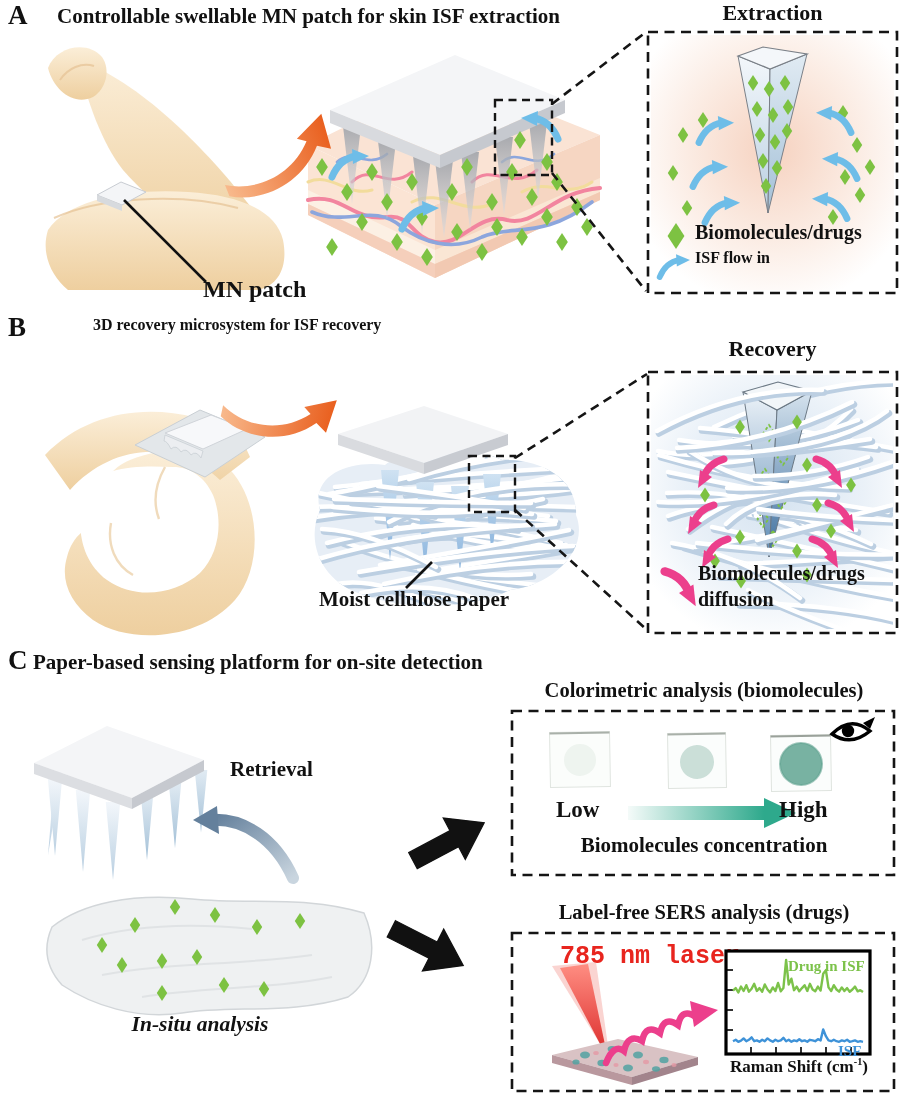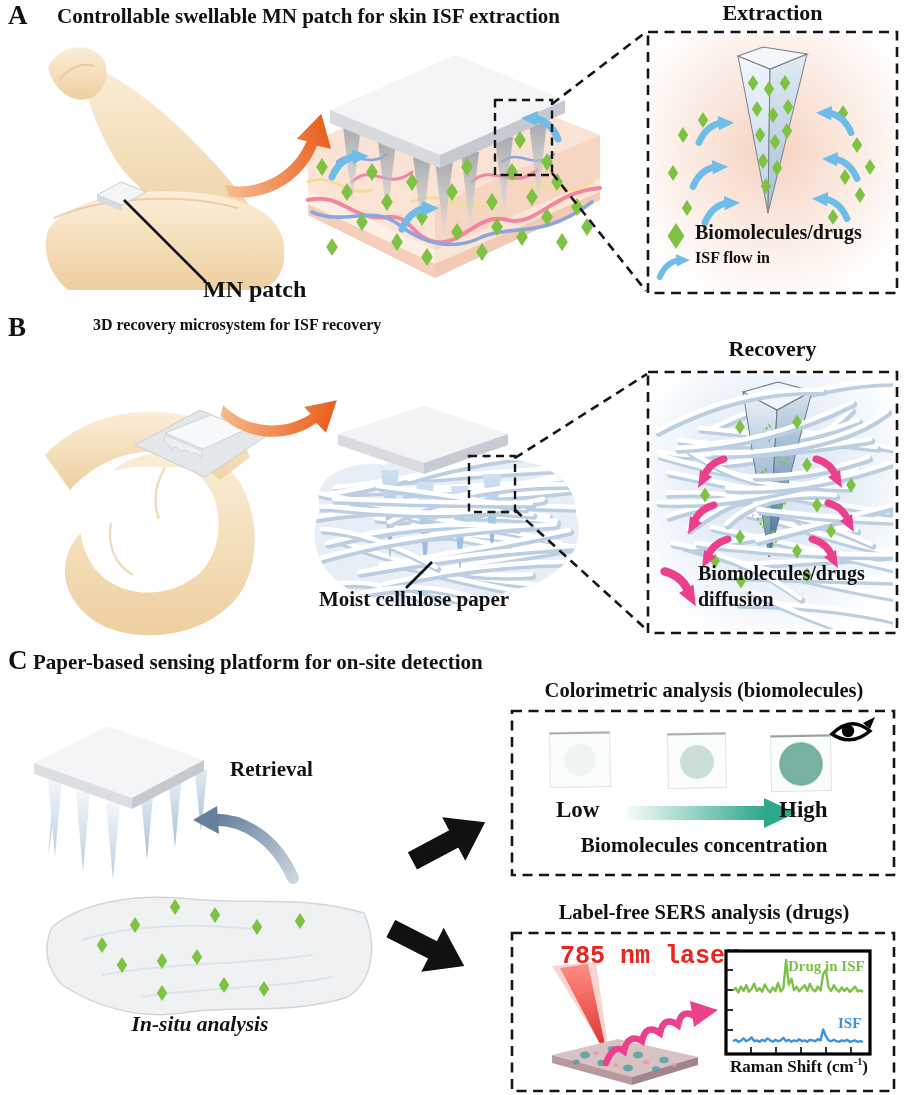--- a/index.html
+++ b/index.html
@@ -17,21 +17,21 @@
   .arr-pink{stroke:var(--c-pink);fill:var(--c-pink);}
   .arr-blk{stroke:#111;fill:#111;}
   .fill-green{fill:var(--c-green);}
   .dash{fill:none;stroke:#151515;stroke-width:2.6;stroke-dasharray:10 6.5;}
   .dash-sm{fill:none;stroke:#151515;stroke-width:2.4;stroke-dasharray:8 5.5;}
   .dash-ln{fill:none;stroke:#151515;stroke-width:2.6;stroke-dasharray:9 6;}
   .lbl-ln{fill:none;stroke:#111;stroke-width:2.6;}
   .vessel{fill:none;stroke-linecap:round;}
   .red{color:var(--c-laser-red);}
   .grn{color:var(--c-spectrum-green);}
-  .blu{color:var(--c-spectrum-blue);}
+  .blu{color:var(--c-spectrum-blue);margin-top:28px;}
   sup{font-size:.6em;}
 </style>
 </head>
 <body>
 
 <div class="page">
 
   <svg width="0" height="0">
     <defs>
       <path id="dm" d="M0,-10 L6.5,0 0,10 -6.5,0 Z"></path>

